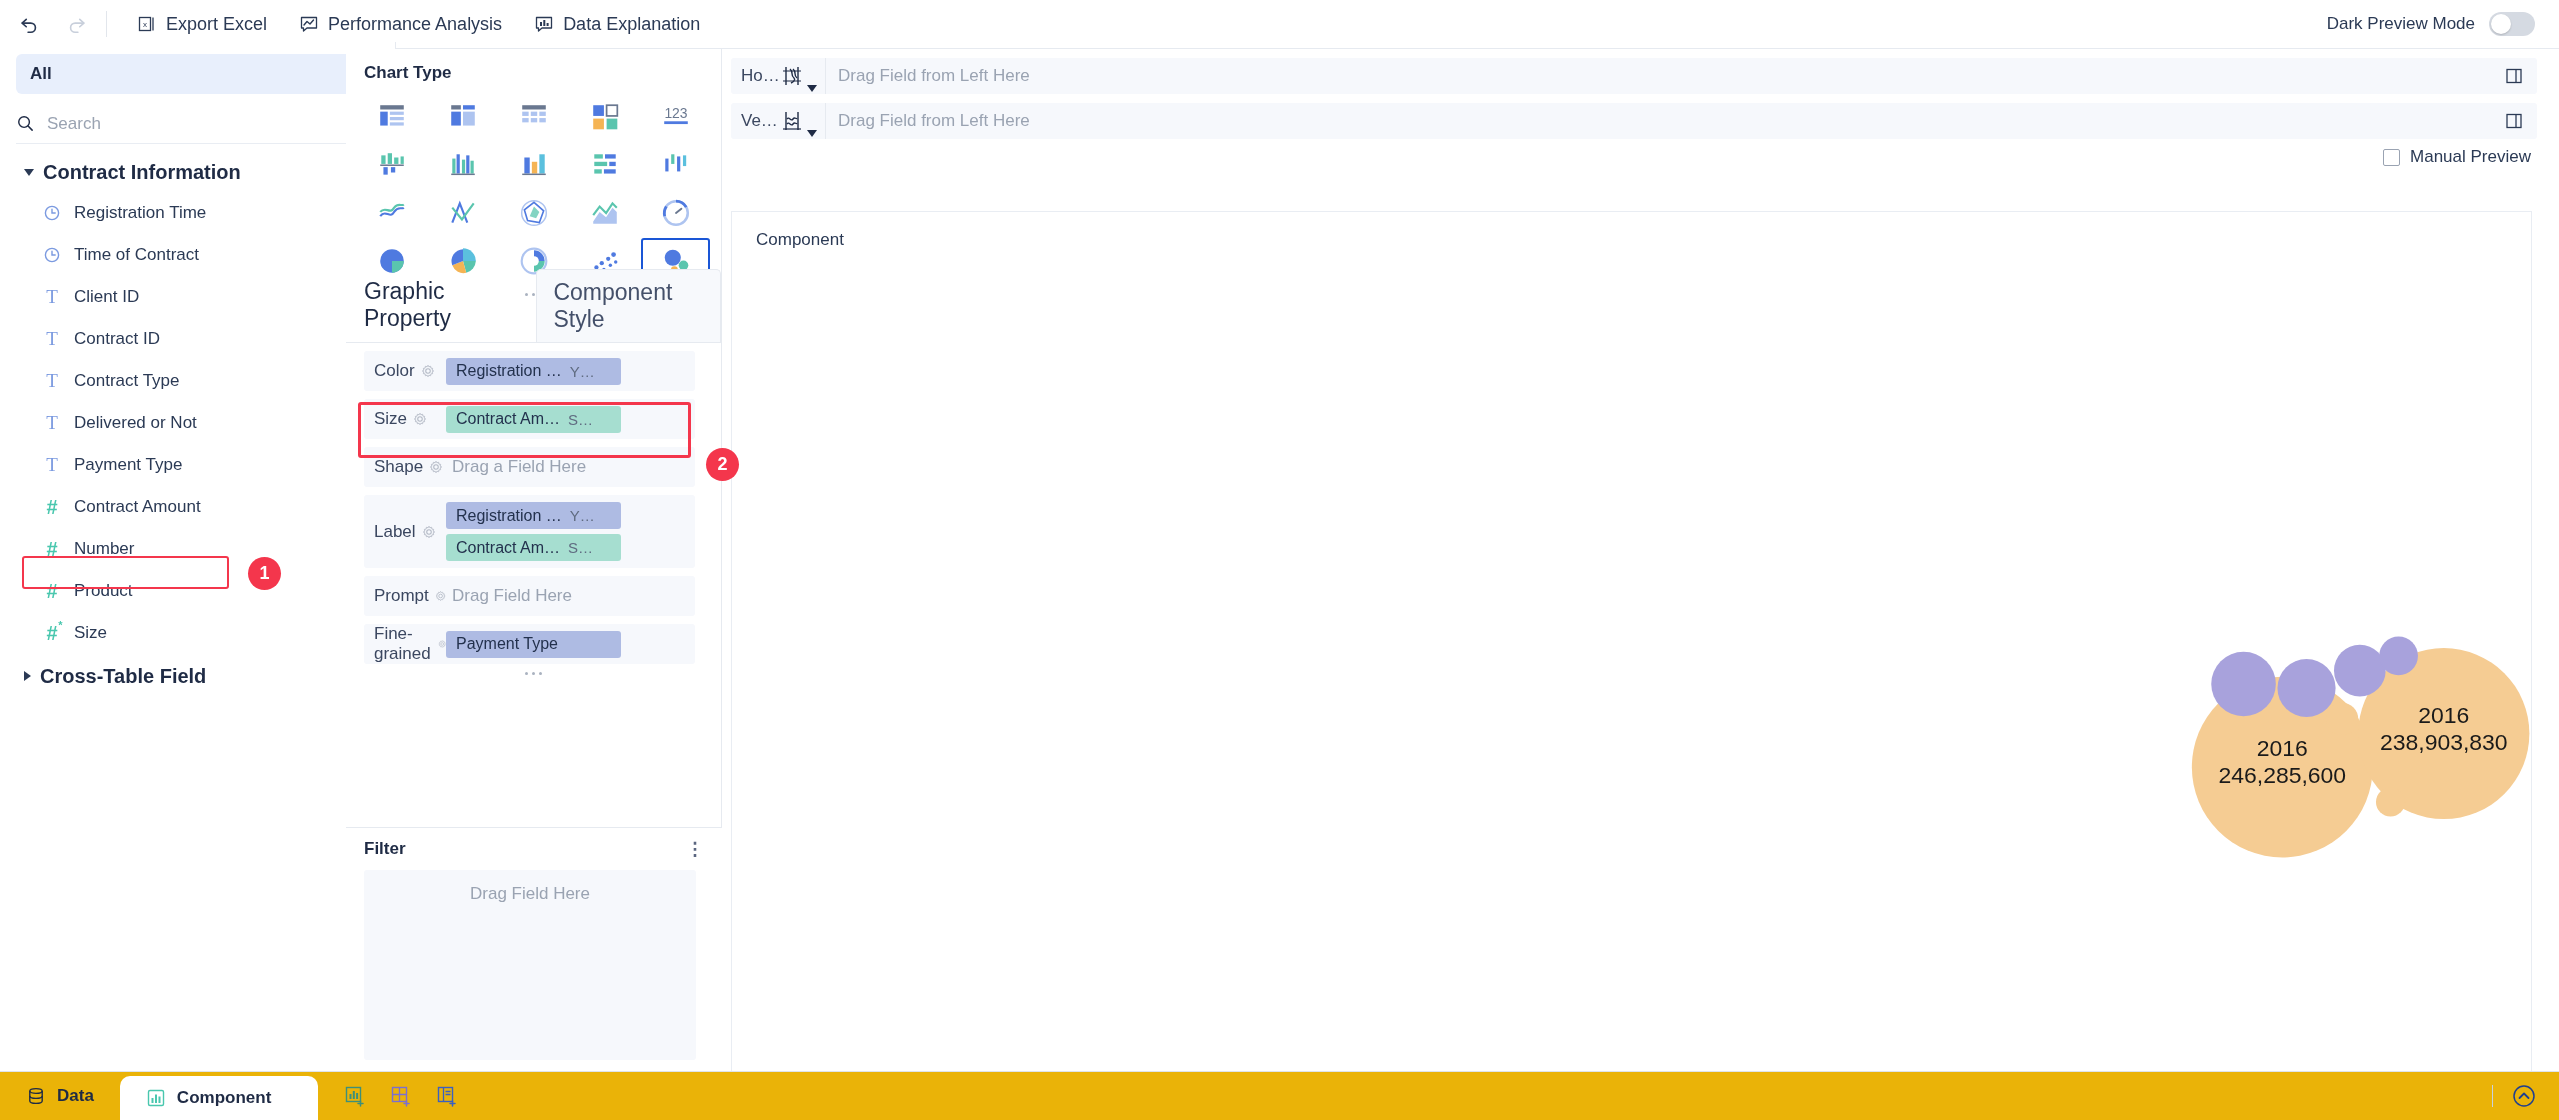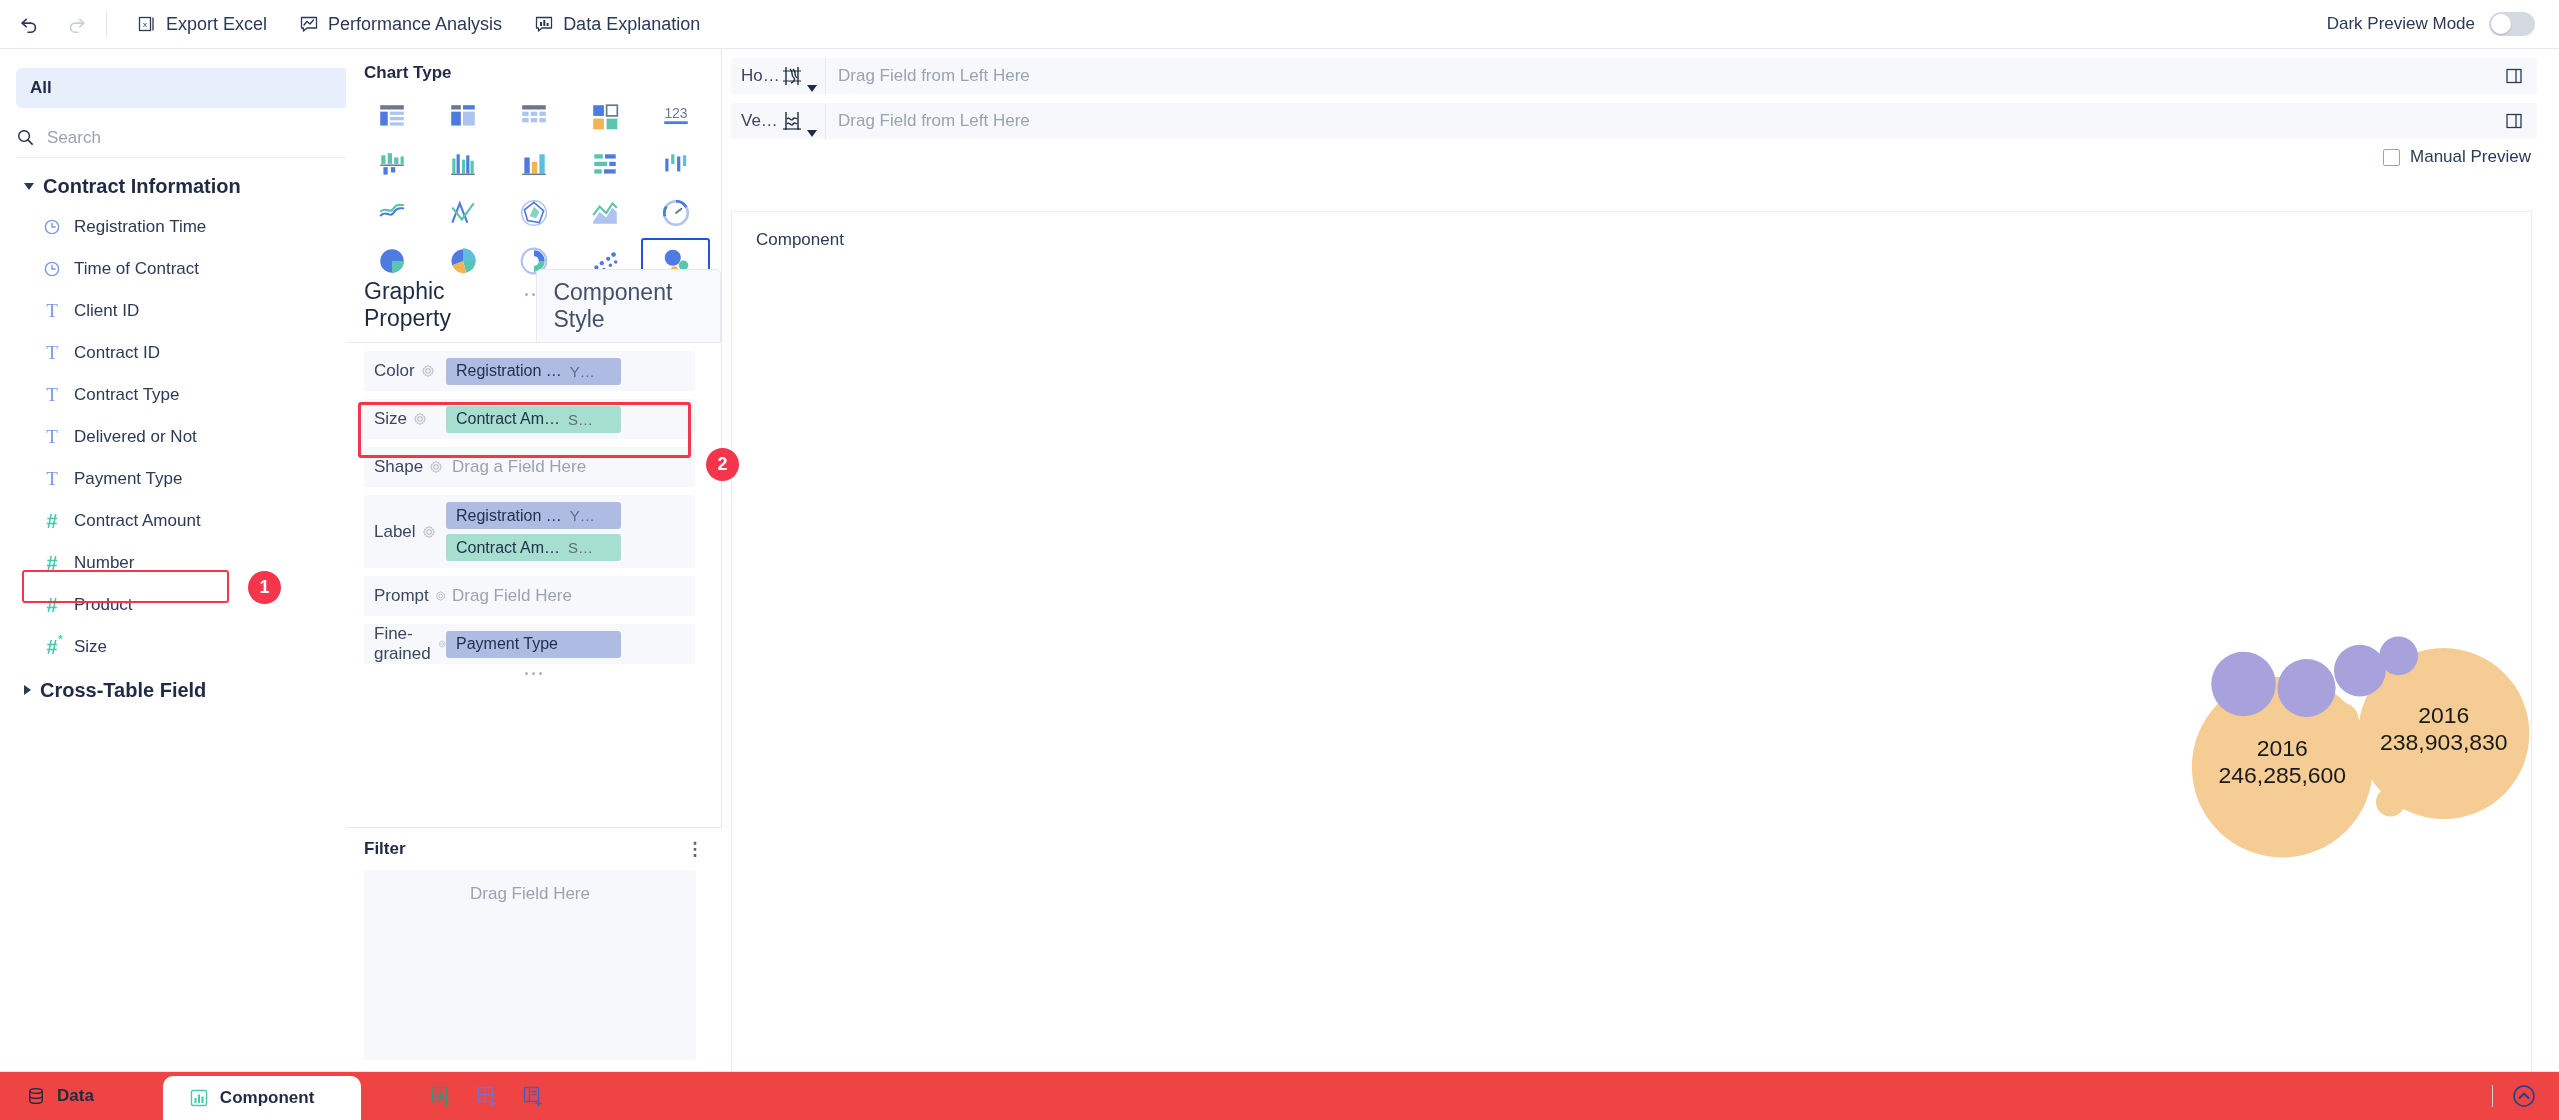--- a/index.html
+++ b/index.html
@@ -41,21 +41,21 @@
     position: relative; cursor: pointer;
   }
   .toggle .knob {
     position: absolute; left: 2px; top: 2px; width: 20px; height: 20px;
     border-radius: 50%; background: #fff;
     box-shadow: 0 1px 2px rgba(0,0,0,.18);
   }
 
   
   .sidebar {
-    position: absolute; left: 0; top: 56px; width: 396px; height: 1022px;
+    position: absolute; left: 0; top: 42px; width: 396px; height: 1022px;
     background: #fff; border-right: 1px solid #e6eaf0;
   }
   .all-select {
     margin: 12px 16px 0 16px; height: 40px; border-radius: 6px;
     background: #e8effc; display: flex; align-items: center;
     padding: 0 14px; cursor: pointer;
   }
   .all-select .lbl { font-size: 17px; font-weight: bold; color: #1f2b45; flex: 1; }
   .search-row {
     margin: 10px 16px 0 16px; height: 40px;
@@ -235,22 +235,22 @@
     background: #fff; border: 1px solid #e9edf3; overflow: hidden;
   }
   .canvas-title {
     font-size: 17px; color: #2b3a55; padding: 18px 0 0 24px;
   }
   .bubble-area { position: absolute; left: 0; top: 0; width: 100%; height: 100%; }
 
   
   .bottombar {
     position: absolute; left: 0; top: 1071px; width: 2559px; height: 49px;
-    background: #ef4444; border-top: 1px solid #dfe4ec;
-    display: flex; align-items: center; gap: 43px;
+    background: #eab308; border-top: 1px solid #dfe4ec;
+    display: flex; align-items: center;
   }
   .bb-item {
     display: flex; align-items: center; gap: 11px; height: 49px;
     padding: 0 26px; font-size: 17px; font-weight: bold; color: #1f2b45;
     cursor: pointer;
   }
   .bb-item.active {
     background: #fff; border-radius: 10px 10px 0 0; height: 45px;
     margin-top: 4px; min-width: 198px;
   }

